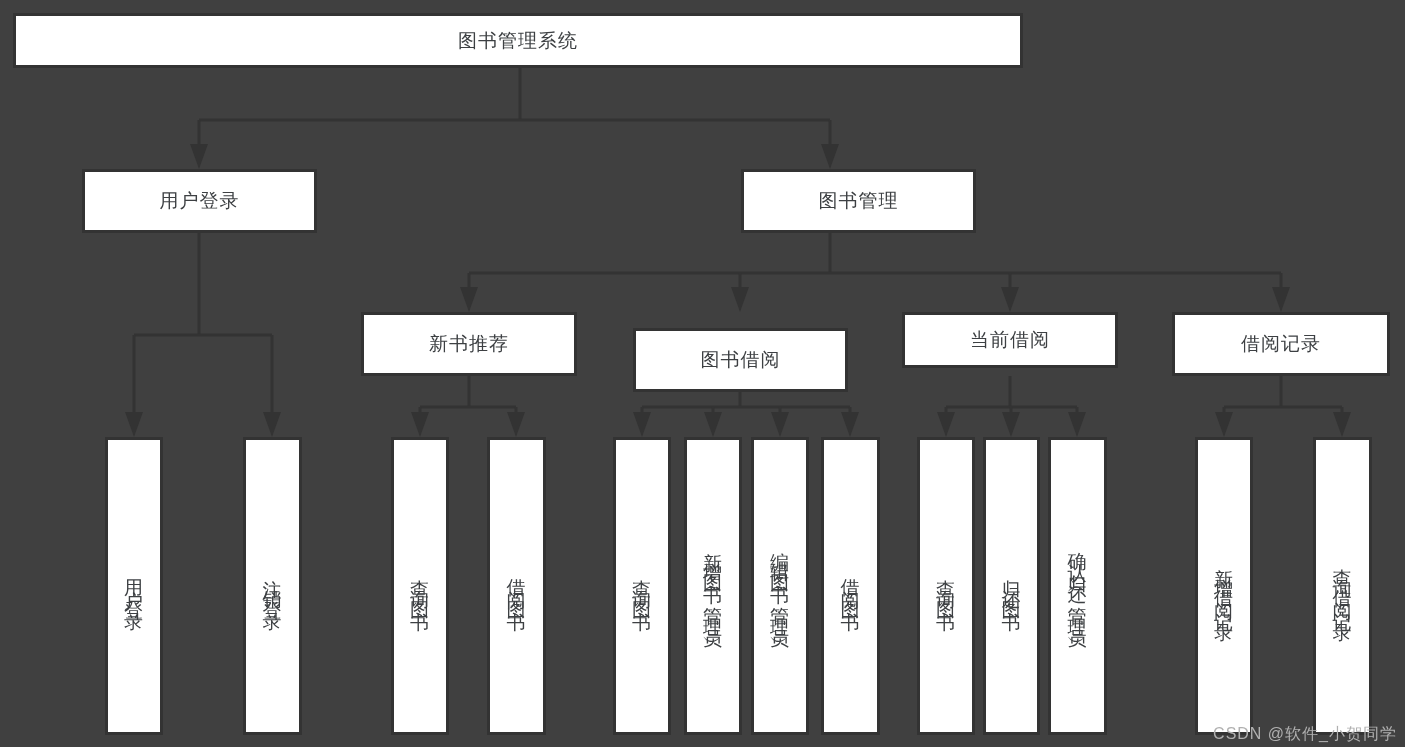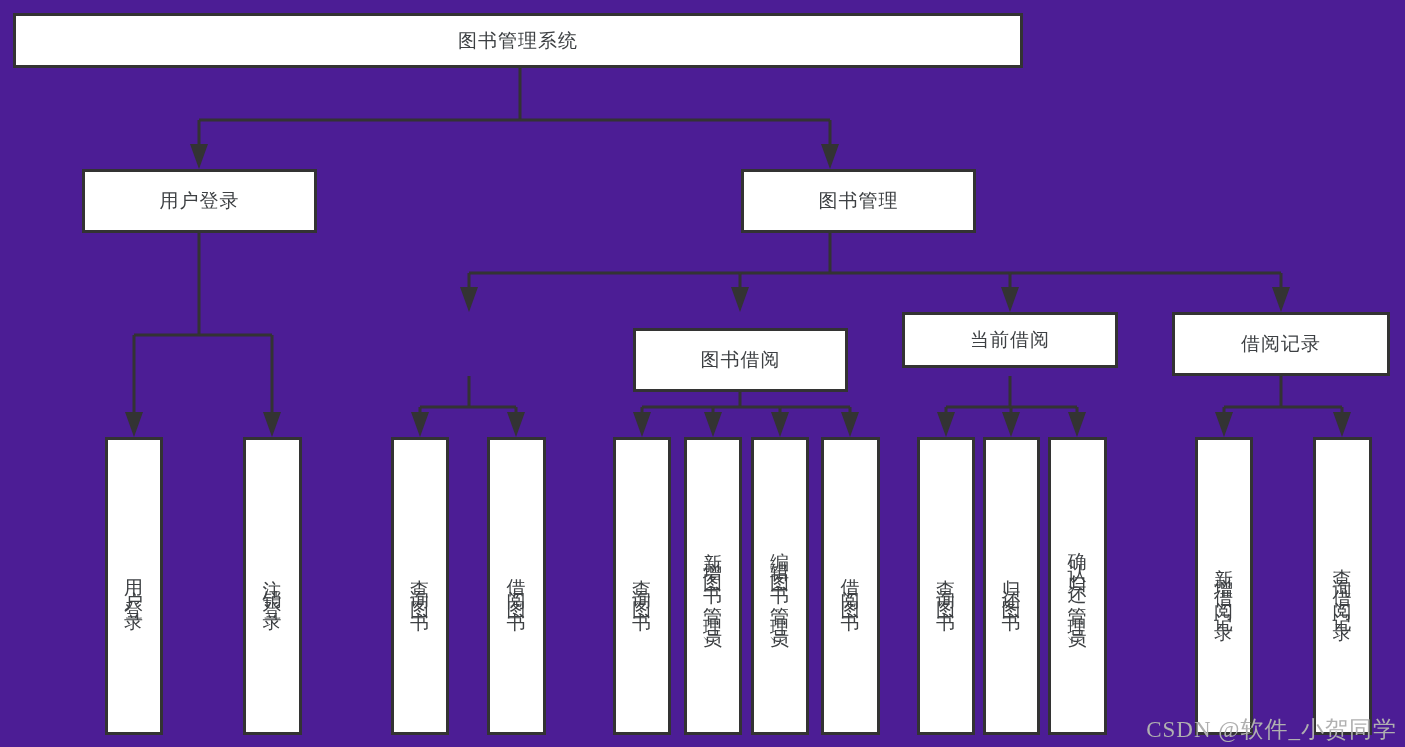--- a/index.html
+++ b/index.html
@@ -5,21 +5,21 @@
   html, body {
     margin: 0;
     padding: 0;
     background: #ffffff;
     font-family: "Liberation Sans", "DejaVu Sans", sans-serif;
   }
   #stage {
     position: relative;
     width: 1405px;
     height: 747px;
-    background: #4c1d95;
+    background: #404040;
     overflow: hidden;
   }
   #connectors {
     position: absolute;
     left: 0;
     top: 0;
     width: 1405px;
     height: 747px;
   }
   .node {
@@ -42,25 +42,24 @@
     writing-mode: vertical-rl;
     text-orientation: mixed;
     letter-spacing: 11px;
     white-space: normal;
     line-height: 1;
   }
   #watermark {
     position: absolute;
     right: 8px;
     bottom: 2px;
-    font-size: 23px;
+    font-size: 16px;
     color: #b0b0b0;
     letter-spacing: 1px;
     z-index: 3;
-    font-family: Liberation Serif, serif;
   }
 </style>
 </head>
 <body>
 
 <div id="stage">
 
   <svg id="connectors" viewBox="0 0 1405 747" xmlns="http://www.w3.org/2000/svg">
       <line x1="520" y1="68" x2="520" y2="120" stroke="#333333" stroke-width="3"></line>
       <line x1="199" y1="120" x2="830" y2="120" stroke="#333333" stroke-width="3"></line>
@@ -114,20 +113,21 @@
       <polygon points="1215,412 1233,412 1224,437" fill="#333333"></polygon>
       <line x1="1342" y1="407" x2="1342" y2="423" stroke="#333333" stroke-width="3"></line>
       <polygon points="1333,412 1351,412 1342,437" fill="#333333"></polygon>
     </svg>
 
   <div class="node h" style="left:13px;   top:13px;  width:1010px; height:55px;">图书管理系统</div>
 
   <div class="node h" style="left:82px;   top:169px; width:235px; height:64px;">用户登录</div>
   <div class="node h" style="left:712px;  top:169px; width:235px; height:64px;margin-left:29px;">图书管理</div>
 
+  <div class="node h" style="left:361px;  top:312px; width:216px; height:64px;">新书推荐</div>
   <div class="node h" style="left:633px;  top:328px; width:215px; height:64px;">图书借阅</div>
   <div class="node h" style="left:902px;  top:312px; width:216px; height:56px;">当前借阅</div>
   <div class="node h" style="left:1172px; top:312px; width:218px; height:64px;">借阅记录</div>
 
   <div class="node v" style="left:105px;  top:437px; width:58px; height:298px;">用户登录</div>
   <div class="node v" style="left:243px;  top:437px; width:59px; height:298px;">注销登录</div>
 
   <div class="node v" style="left:391px;  top:437px; width:58px; height:298px;">查询图书</div>
   <div class="node v" style="left:487px;  top:437px; width:59px; height:298px;">借阅图书</div>
 

